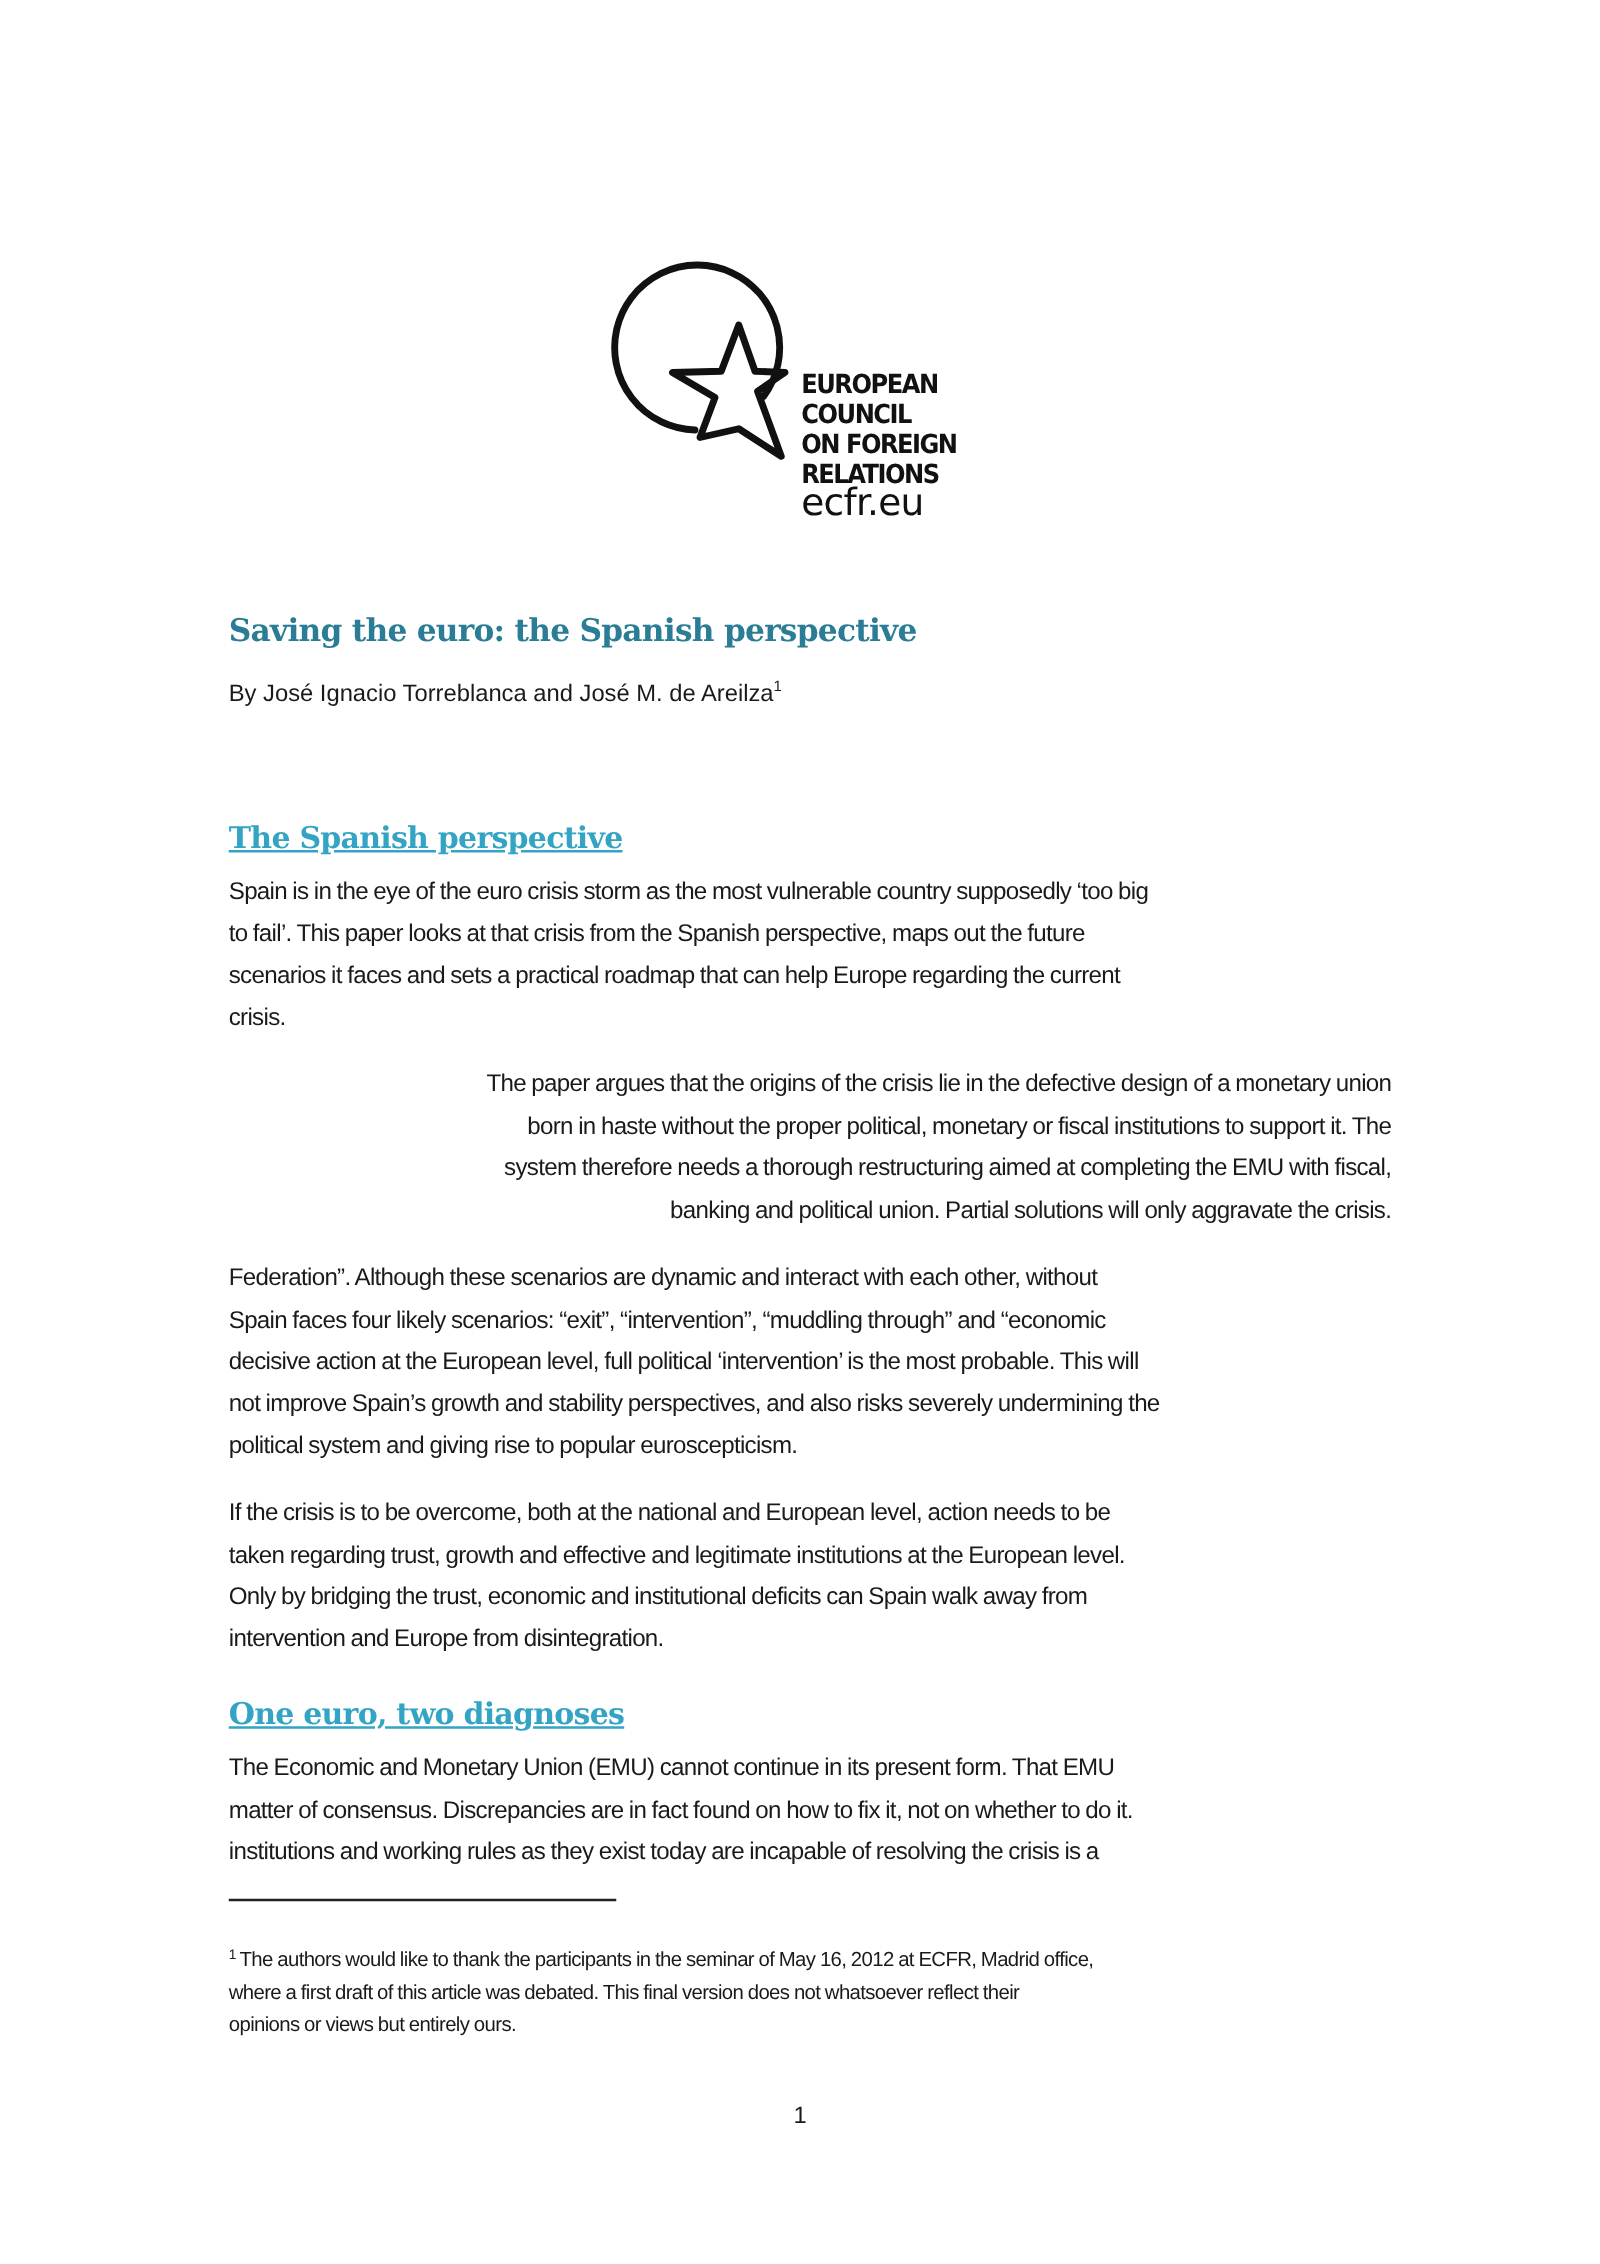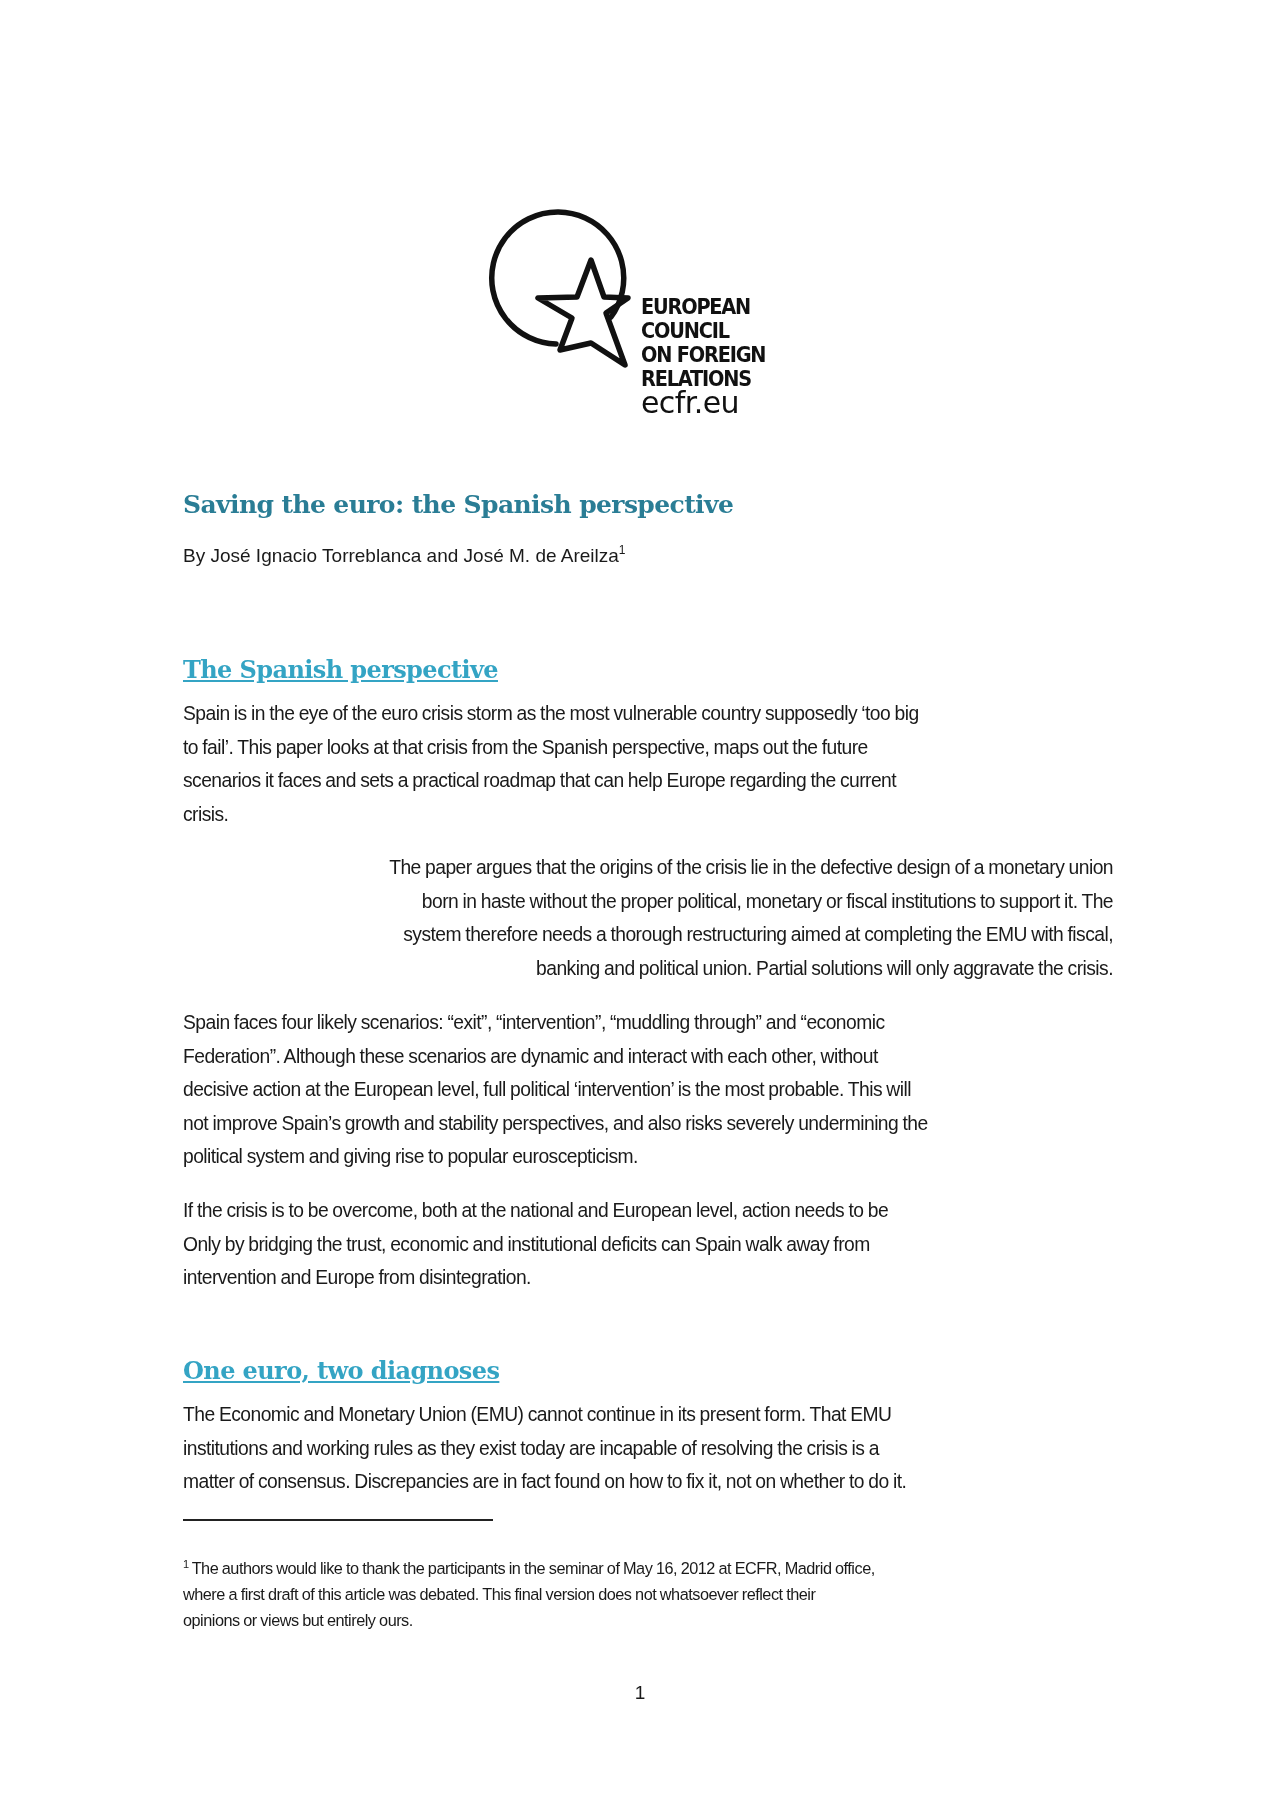--- a/index.html
+++ b/index.html
@@ -54,39 +54,40 @@
 </div>
 
 <div class="para" style="top:851px;text-align:right;">
   <span class="line">The paper argues that the origins of the crisis lie in the defective design of a monetary union</span>
   <span class="line">born in haste without the proper political, monetary or fiscal institutions to support it. The</span>
   <span class="line">system therefore needs a thorough restructuring aimed at completing the EMU with fiscal,</span>
   <span class="line">banking and political union. Partial solutions will only aggravate the crisis.</span>
 </div>
 
 <div class="para" style="top:1006px;">
+  <span class="line">Federation”. Although these scenarios are dynamic and interact with each other, without</span>
   <span class="line">Spain faces four likely scenarios: “exit”, “intervention”, “muddling through” and “economic</span>
-  <span class="line">Federation”. Although these scenarios are dynamic and interact with each other, without</span>
   <span class="line">decisive action at the European level, full political ‘intervention’ is the most probable. This will</span>
   <span class="line">not improve Spain’s growth and stability perspectives, and also risks severely undermining the</span>
   <span class="line">political system and giving rise to popular euroscepticism.</span>
 </div>
 
 <div class="para" style="top:1194px;">
   <span class="line">If the crisis is to be overcome, both at the national and European level, action needs to be</span>
+  <span class="line">taken regarding trust, growth and effective and legitimate institutions at the European level.</span>
   <span class="line">Only by bridging the trust, economic and institutional deficits can Spain walk away from</span>
   <span class="line">intervention and Europe from disintegration.</span>
 </div>
 
 <h2 class="h2" style="top:1356px;">One euro, two diagnoses</h2>
 
 <div class="para" style="top:1398px;">
   <span class="line">The Economic and Monetary Union (EMU) cannot continue in its present form. That EMU</span>
+  <span class="line">matter of consensus. Discrepancies are in fact found on how to fix it, not on whether to do it.</span>
   <span class="line">institutions and working rules as they exist today are incapable of resolving the crisis is a</span>
-  <span class="line">matter of consensus. Discrepancies are in fact found on how to fix it, not on whether to do it.</span>
 </div>
 
 <div class="rule"></div>
 
 <div class="footnote">
   <span class="line"><sup>1</sup><span>The authors would like to thank the participants in the seminar of May 16, 2012 at ECFR, Madrid office,</span></span>
   <span class="line">where a first draft of this article was debated. This final version does not whatsoever reflect their</span>
   <span class="line">opinions or views but entirely ours.</span>
 </div>
 

